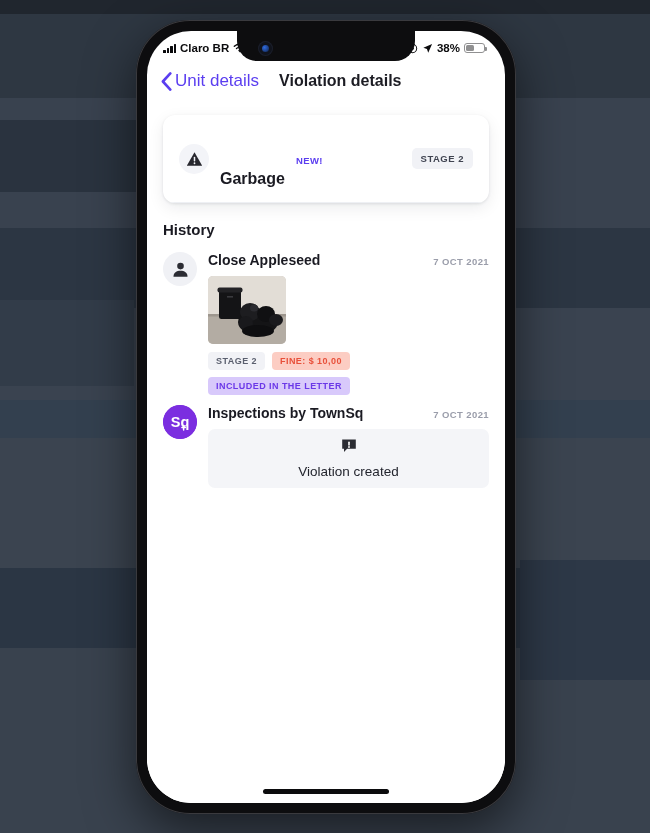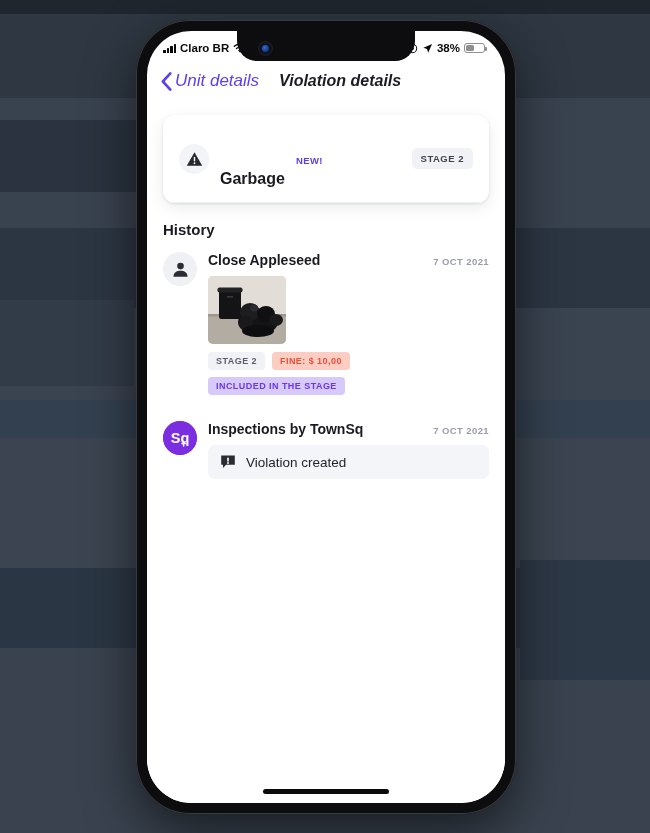--- a/index.html
+++ b/index.html
@@ -111,21 +111,20 @@
 
   
   #navbar {
     position: absolute;
     top: 30px; left: 0; right: 0;
     height: 40px;
     display: flex;
     align-items: center;
     padding: 16px 14px;
     z-index: 30;
-    font-style: italic;
   }
   #back-btn {
     display: flex; align-items: center; gap: 3px;
     color: #5b3ef0; font-size: 17px; cursor: pointer;
   }
   #nav-title {
     font-size: 16px; font-weight: 700; color: #1c1c23;
     margin-left: 20px;
   }
 
@@ -228,20 +227,21 @@
   .tag.red    { background: #fccdc3; color: #e8503a; }
   .tag.purple { background: #d8c9fb; color: #6b38e8; }
 
   
   #event-row {
     display: flex; align-items: center; gap: 10px;
     background: #f4f5f8;
     border-radius: 7px;
     padding: 9px 12px;
     margin-top: 8px;
+    flex-direction: column;
   }
   #event-text { font-size: 13.5px; color: #23252e; }
 
   
   #home-ind {
     position: absolute;
     bottom: 9px; left: 50%;
     transform: translateX(-50%);
     width: 126px; height: 5px;
     background: #0b0b0d;
@@ -359,26 +359,26 @@
               <ellipse cx="58" cy="38" rx="9" ry="8" fill="#101012"></ellipse>
               <ellipse cx="68" cy="44" rx="7" ry="6" fill="#1a1a1d"></ellipse>
               <ellipse cx="46" cy="32" rx="4" ry="3.5" fill="#2c2c31"></ellipse>
               <ellipse cx="38" cy="47" rx="7" ry="7" fill="#19191c"></ellipse>
               <ellipse cx="50" cy="55" rx="16" ry="6" fill="#0e0e10"></ellipse>
             </svg>
           </div>
           <div id="tag-row">
             <span class="tag gray">STAGE 2</span>
             <span class="tag red">FINE: $ 10,00</span>
-            <span class="tag purple">INCLUDED IN THE STAGE</span>
+            <span class="tag purple">INCLUDED IN THE LETTER</span>
           </div>
         </div>
       </div>
 
-      <div class="entry" style="margin-top:26px;justify-content:flex-end;">
+      <div class="entry" style="margin-top:10px;justify-content:flex-end;">
         <div class="avatar brand">
           <svg width="34" height="34" viewBox="0 0 34 34">
             <circle cx="17" cy="17" r="17" fill="#7b2ee0"></circle>
             <text x="17" y="21.5" text-anchor="middle" font-family="'Liberation Sans', sans-serif" font-size="14.5" font-weight="700" fill="#ffffff">Sq</text>
             <path d="M20.6 20.5v4.4" stroke="#ffffff" stroke-width="1.5" stroke-linecap="round"></path>
             <path d="M18.9 22.4h3.4" stroke="#ffffff" stroke-width="1.5" stroke-linecap="round"></path>
           </svg>
         </div>
         <div class="entry-body">
           <div class="entry-top">

